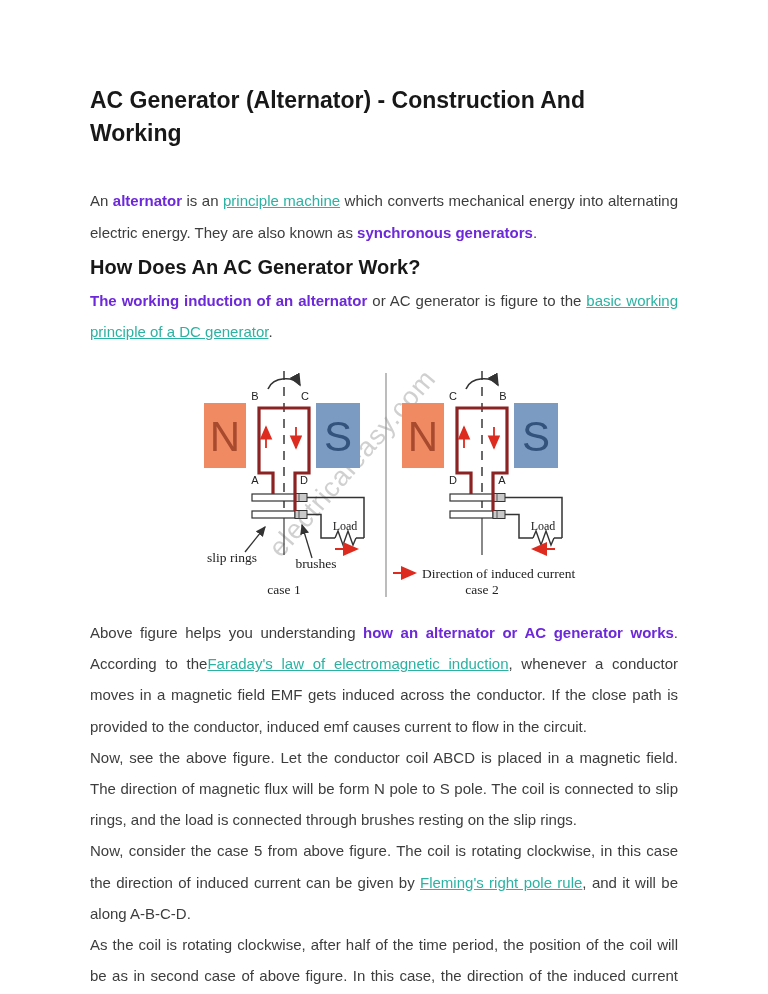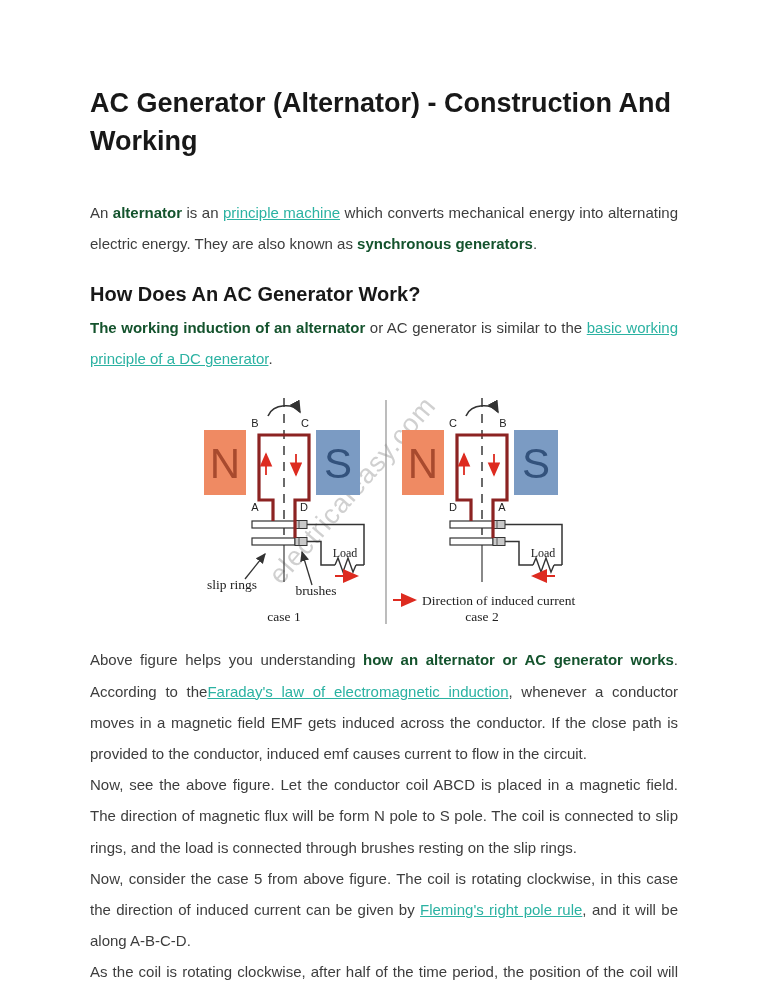--- a/index.html
+++ b/index.html
@@ -1,41 +1,41 @@
 <!DOCTYPE html>
 <html><head>
 <meta charset="utf-8">
 <style>
   html,body{margin:0;padding:0;background:#ffffff;}
   body{width:768px;height:994px;overflow:hidden;font-family:"Liberation Sans",sans-serif;}
   .page{padding:84px 90px 0 90px;}
-  h1{font-size:27px;line-height:1.42;font-weight:bold;color:#181818;margin:0 0 36px 0;}
-  h2{font-size:20px;font-weight:bold;color:#181818;margin:24px 0 6px 0;}
+  h1{font-size:23px;line-height:1.42;font-weight:bold;color:#181818;margin:0 0 36px 0;}
+  h2{font-size:20px;font-weight:bold;color:#181818;margin:8px 0 6px 0;}
   p.para{font-size:15px;line-height:2.08;color:#3d3d3d;text-align:justify;margin:0;}
   p.para.gap-after{margin-bottom:2px;}
   p.para.cont{text-align-last:justify;}
-  p.para strong{color:#14532d;}
+  p.para strong{color:#6d28d9;}
   a.link{color:#2bb2a2;text-decoration:underline;cursor:pointer;}
   .figure-wrap{width:470px;margin:4px auto 16px auto;}
   svg{display:block;}
   .fig-sans{font-family:"Liberation Sans",sans-serif;}
   .fig-serif{font-family:"Liberation Serif",serif;}
 </style>
 </head>
 <body>
 
 <div class="page">
 
   <h1>AC Generator (Alternator) - Construction And Working</h1>
 
   <p class="para gap-after"><span>An </span><strong>alternator</strong><span> is an </span><a class="link" href="#">principle machine</a><span> which converts mechanical energy into alternating electric energy. They are also known as </span><strong>synchronous generators</strong><span>.</span></p>
 
   <h2>How Does An AC Generator Work?</h2>
 
-  <p class="para"><strong>The working induction of an alternator</strong><span> or AC generator is similar to the </span><a class="link" href="#">basic working principle of a DC generator</a><span>.</span></p>
+  <p class="para"><strong>The working induction of an alternator</strong><span> or AC generator is figure to the </span><a class="link" href="#">basic working principle of a DC generator</a><span>.</span></p>
 
   <div class="figure-wrap">
     <svg width="470" height="250" viewBox="0 0 470 250" xmlns="http://www.w3.org/2000/svg">
       <defs>
         <marker id="arrR" markerWidth="9" markerHeight="8" refX="7" refY="3.5" orient="auto">
           <path d="M0,0 L8,3.5 L0,7 Z" fill="#DD2B20"></path>
         </marker>
         <marker id="arrB" markerWidth="9" markerHeight="8" refX="7" refY="3.5" orient="auto">
           <path d="M0,0 L8,3.5 L0,7 Z" fill="#333333"></path>
         </marker>

